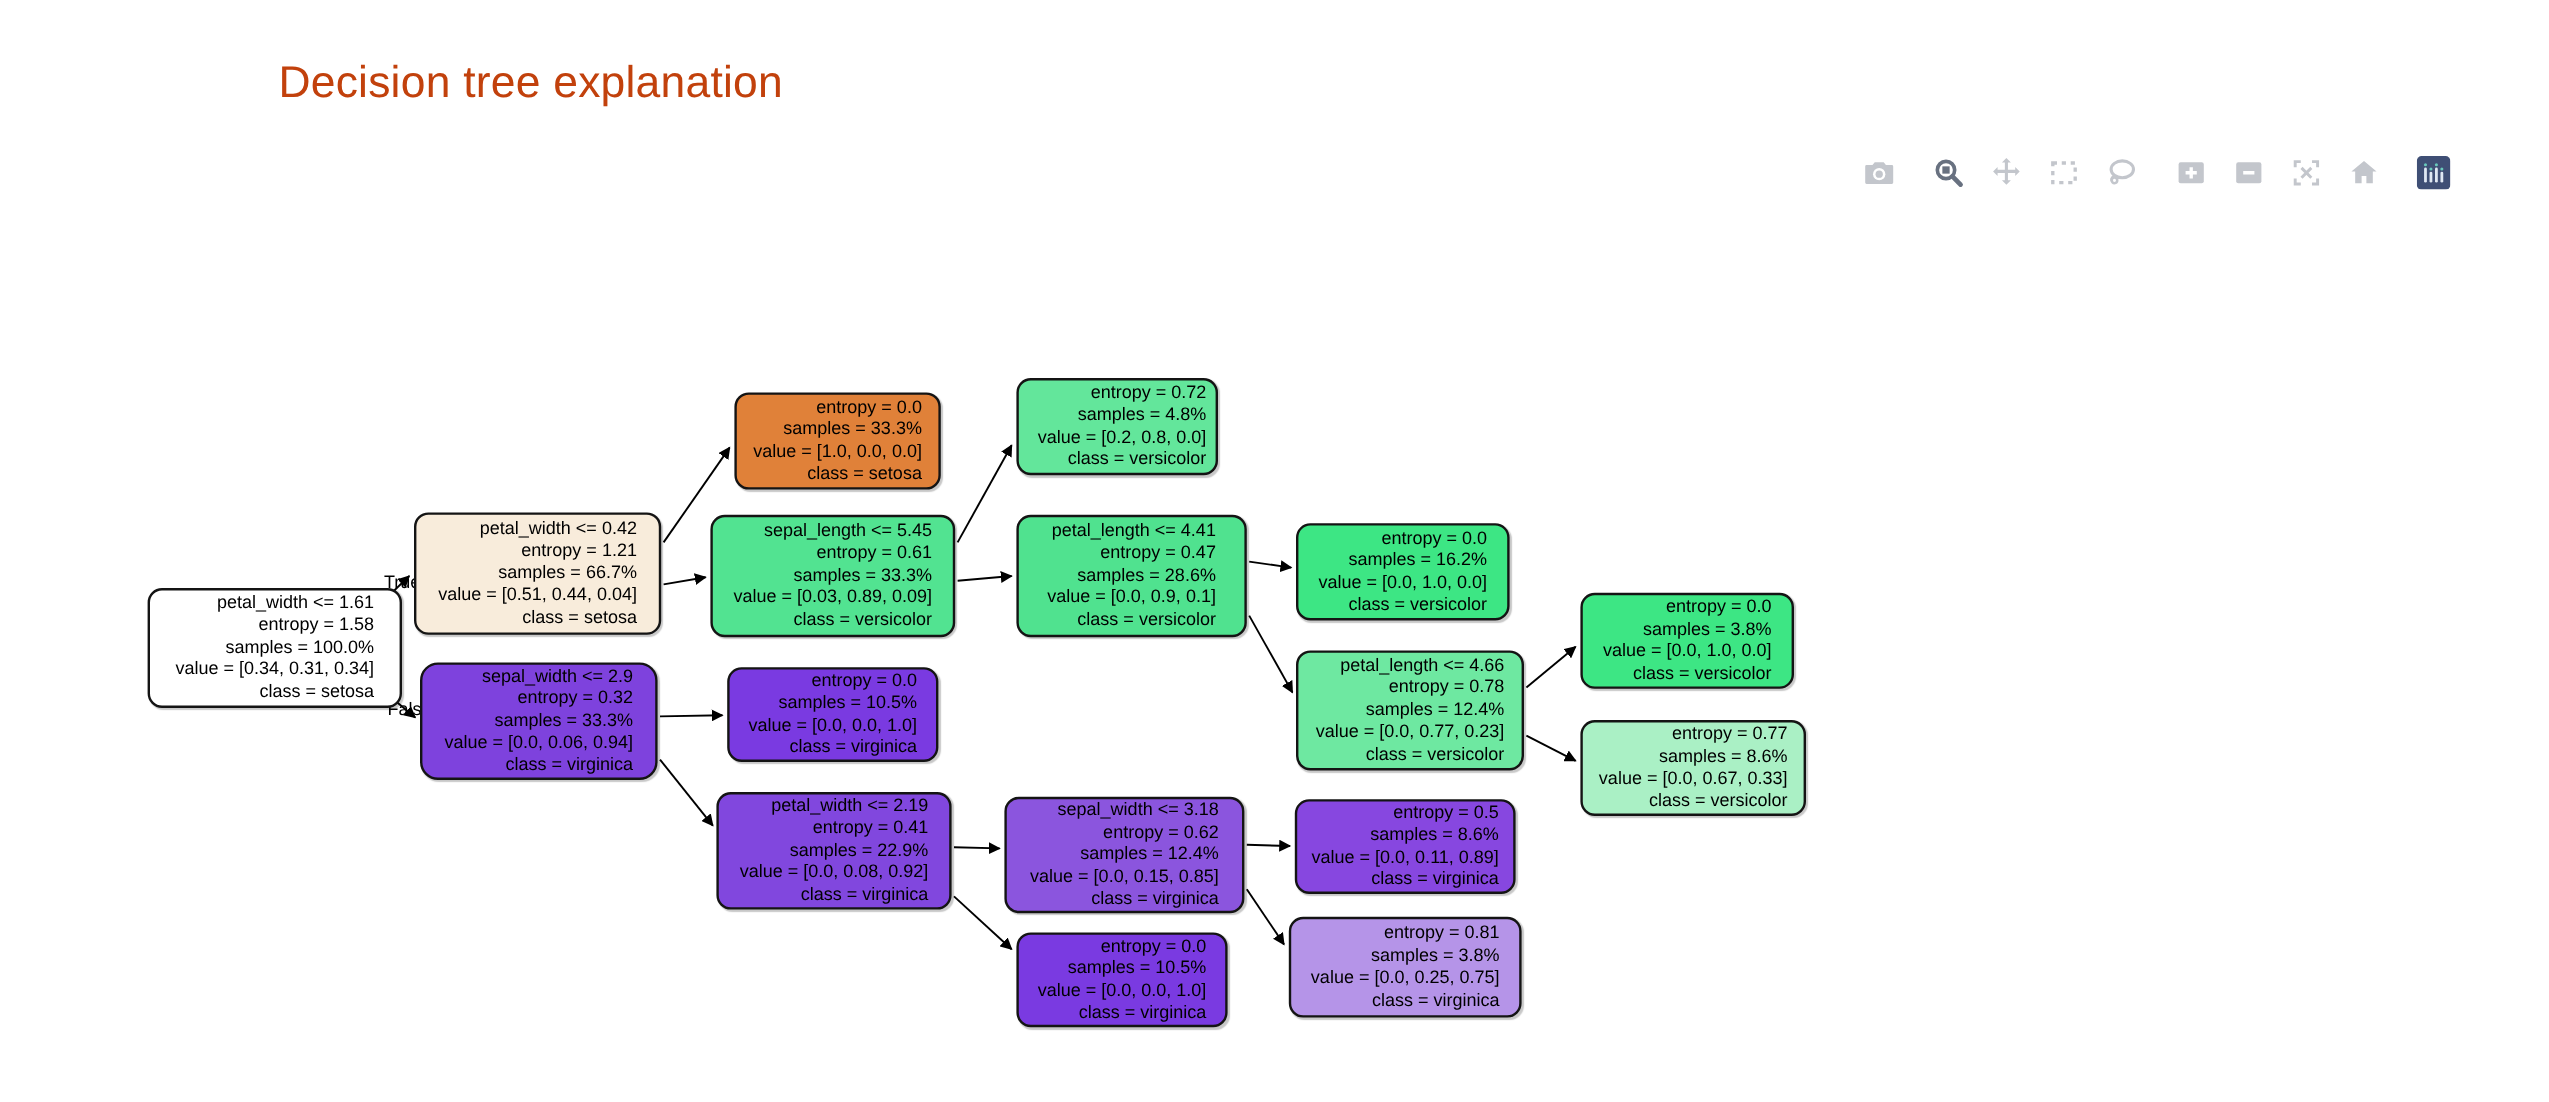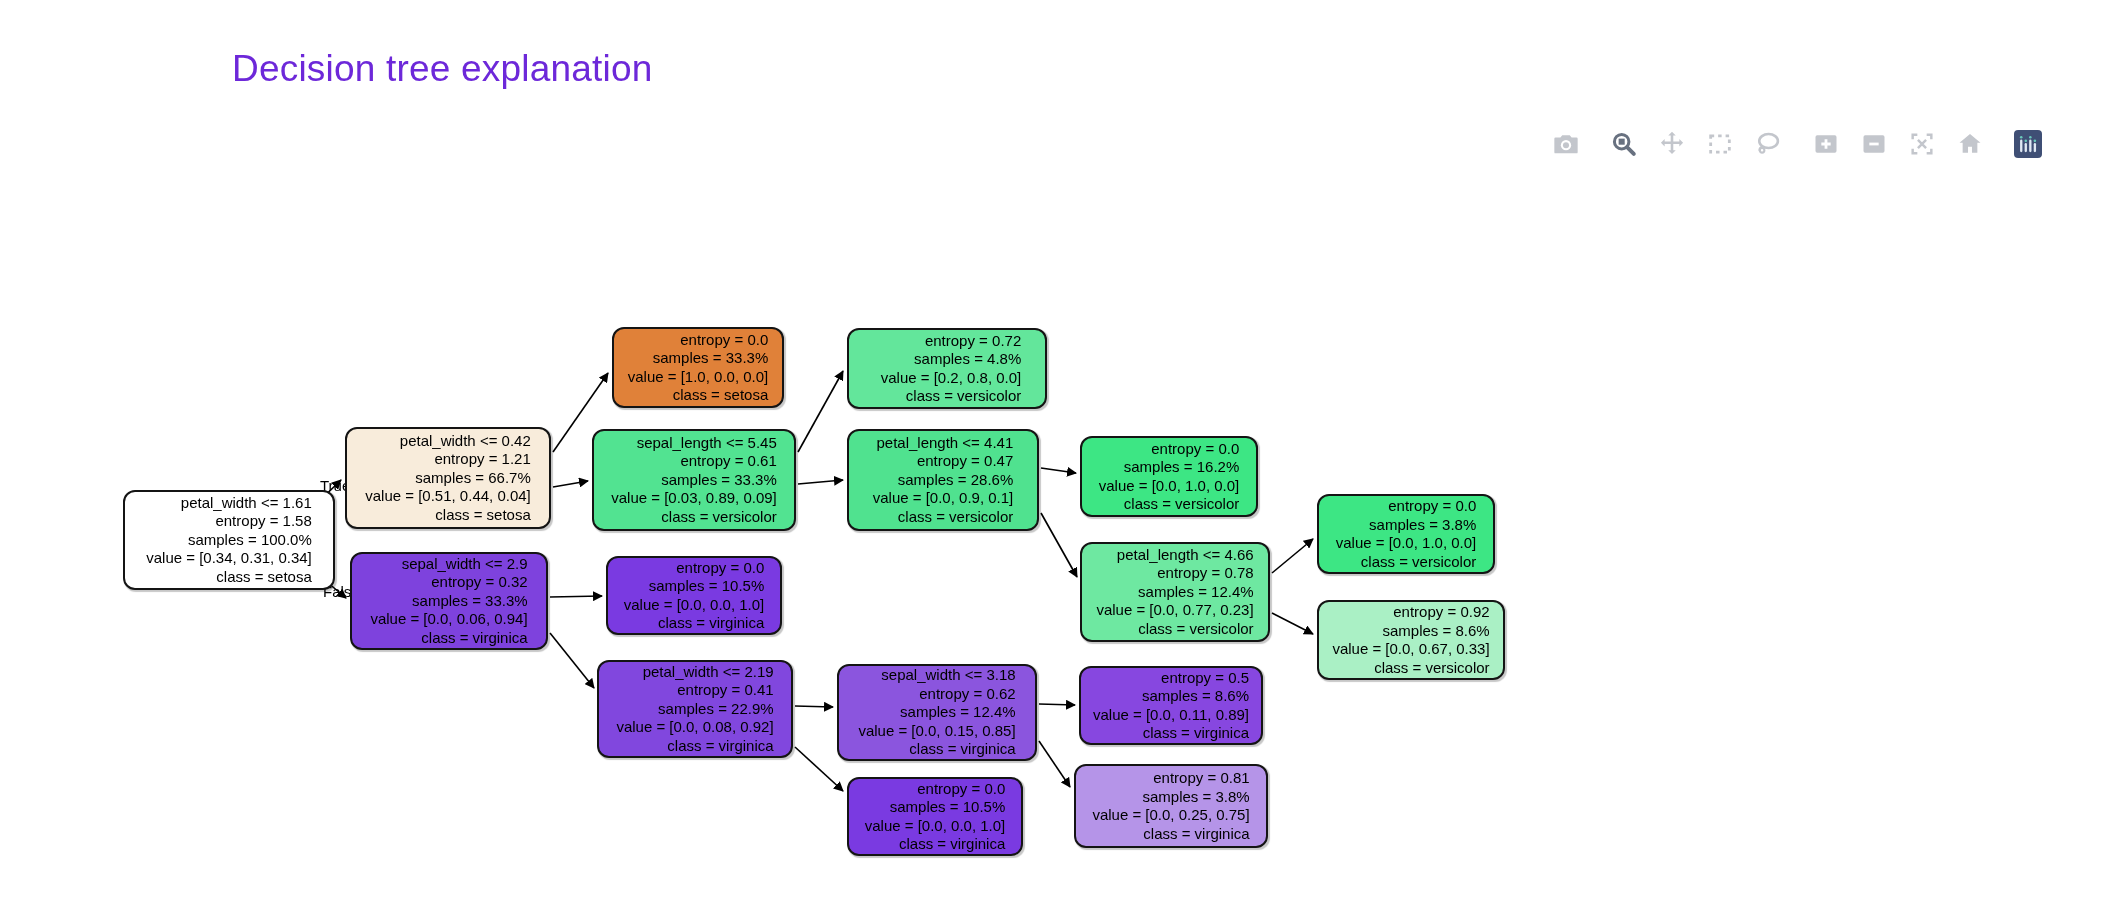--- a/index.html
+++ b/index.html
@@ -1,19 +1,19 @@
 <!DOCTYPE html>
 <html><head>
 <meta charset="utf-8">
 <style>
   html,body{margin:0;padding:0;background:#fff;}
   body{width:2124px;height:918px;position:relative;overflow:hidden;
        font-family:"Liberation Sans",sans-serif;color:#000;}
   .page-title{position:absolute;left:232px;top:48px;font-size:37px;
-       color:#6d28d9;font-weight:400;letter-spacing:.2px;}
+       color:#c2410c;font-weight:400;letter-spacing:.2px;}
   
   .modebar{position:absolute;top:124px;left:1548px;display:flex;align-items:center;}
   .mb-btn{width:36px;height:40px;display:flex;align-items:center;justify-content:center;
        color:#c3c6cc;cursor:pointer;background:none;border:none;padding:0;}
   .mb-btn svg{width:28px;height:28px;display:block;}
   .mb-btn.active{color:#687180;}
   .gap-m{margin-left:22px;}
   .gap-s{margin-left:12px;}
   
   .node{position:absolute;border:2px solid #141414;border-radius:12px;
@@ -137,21 +137,21 @@
 class = setosa</div>
 <div class="node" style="left: 612px; top: 327px; width: 172px; height: 81px; background-color: rgb(224, 129, 57);">entropy = 0.0
 samples = 33.3%
 value = [1.0, 0.0, 0.0]
 class = setosa</div>
 <div class="node" style="left: 592px; top: 429px; width: 204px; height: 102px; background-color: rgb(82, 227, 145);">sepal_length &lt;= 5.45
 entropy = 0.61
 samples = 33.3%
 value = [0.03, 0.89, 0.09]
 class = versicolor</div>
-<div class="node" style="left: 847px; top: 328px; width: 200px; height: 81px; background-color: rgb(99, 230, 155); padding-left: 12px;">entropy = 0.72
+<div class="node" style="left: 847px; top: 315px; width: 168px; height: 81px; background-color: rgb(99, 230, 155); padding-left: 12px;">entropy = 0.72
 samples = 4.8%
 value = [0.2, 0.8, 0.0]
 class = versicolor</div>
 <div class="node" style="left: 847px; top: 429px; width: 192px; height: 102px; background-color: rgb(80, 226, 143);">petal_length &lt;= 4.41
 entropy = 0.47
 samples = 28.6%
 value = [0.0, 0.9, 0.1]
 class = versicolor</div>
 <div class="node" style="left: 1080px; top: 436px; width: 178px; height: 81px; background-color: rgb(61, 230, 132);">entropy = 0.0
 samples = 16.2%
@@ -159,25 +159,25 @@
 class = versicolor</div>
 <div class="node" style="left: 1080px; top: 542px; width: 190px; height: 100px; background-color: rgb(110, 232, 161);">petal_length &lt;= 4.66
 entropy = 0.78
 samples = 12.4%
 value = [0.0, 0.77, 0.23]
 class = versicolor</div>
 <div class="node" style="left: 1317px; top: 494px; width: 178px; height: 80px; background-color: rgb(61, 230, 132);">entropy = 0.0
 samples = 3.8%
 value = [0.0, 1.0, 0.0]
 class = versicolor</div>
-<div class="node" style="left: 1317px; top: 600px; width: 188px; height: 80px; background-color: rgb(170, 240, 197);">entropy = 0.92
+<div class="node" style="left: 1317px; top: 600px; width: 188px; height: 80px; background-color: rgb(170, 240, 197);">entropy = 0.77
 samples = 8.6%
 value = [0.0, 0.67, 0.33]
 class = versicolor</div>
-<div class="node" style="left: 350px; top: 552px; width: 198px; height: 98px; background-color: rgb(126, 66, 221);">sepal_width &lt;= 2.9
+<div class="node" style="left: 350px; top: 552px; width: 198px; height: 98px; background-color: rgb(126, 66, 221); border-radius: 15px;">sepal_width &lt;= 2.9
 entropy = 0.32
 samples = 33.3%
 value = [0.0, 0.06, 0.94]
 class = virginica</div>
 <div class="node" style="left: 606px; top: 556px; width: 176px; height: 79px; background-color: rgb(122, 58, 225);">entropy = 0.0
 samples = 10.5%
 value = [0.0, 0.0, 1.0]
 class = virginica</div>
 <div class="node" style="left: 597px; top: 660px; width: 196px; height: 98px; background-color: rgb(129, 71, 222);">petal_width &lt;= 2.19
 entropy = 0.41

